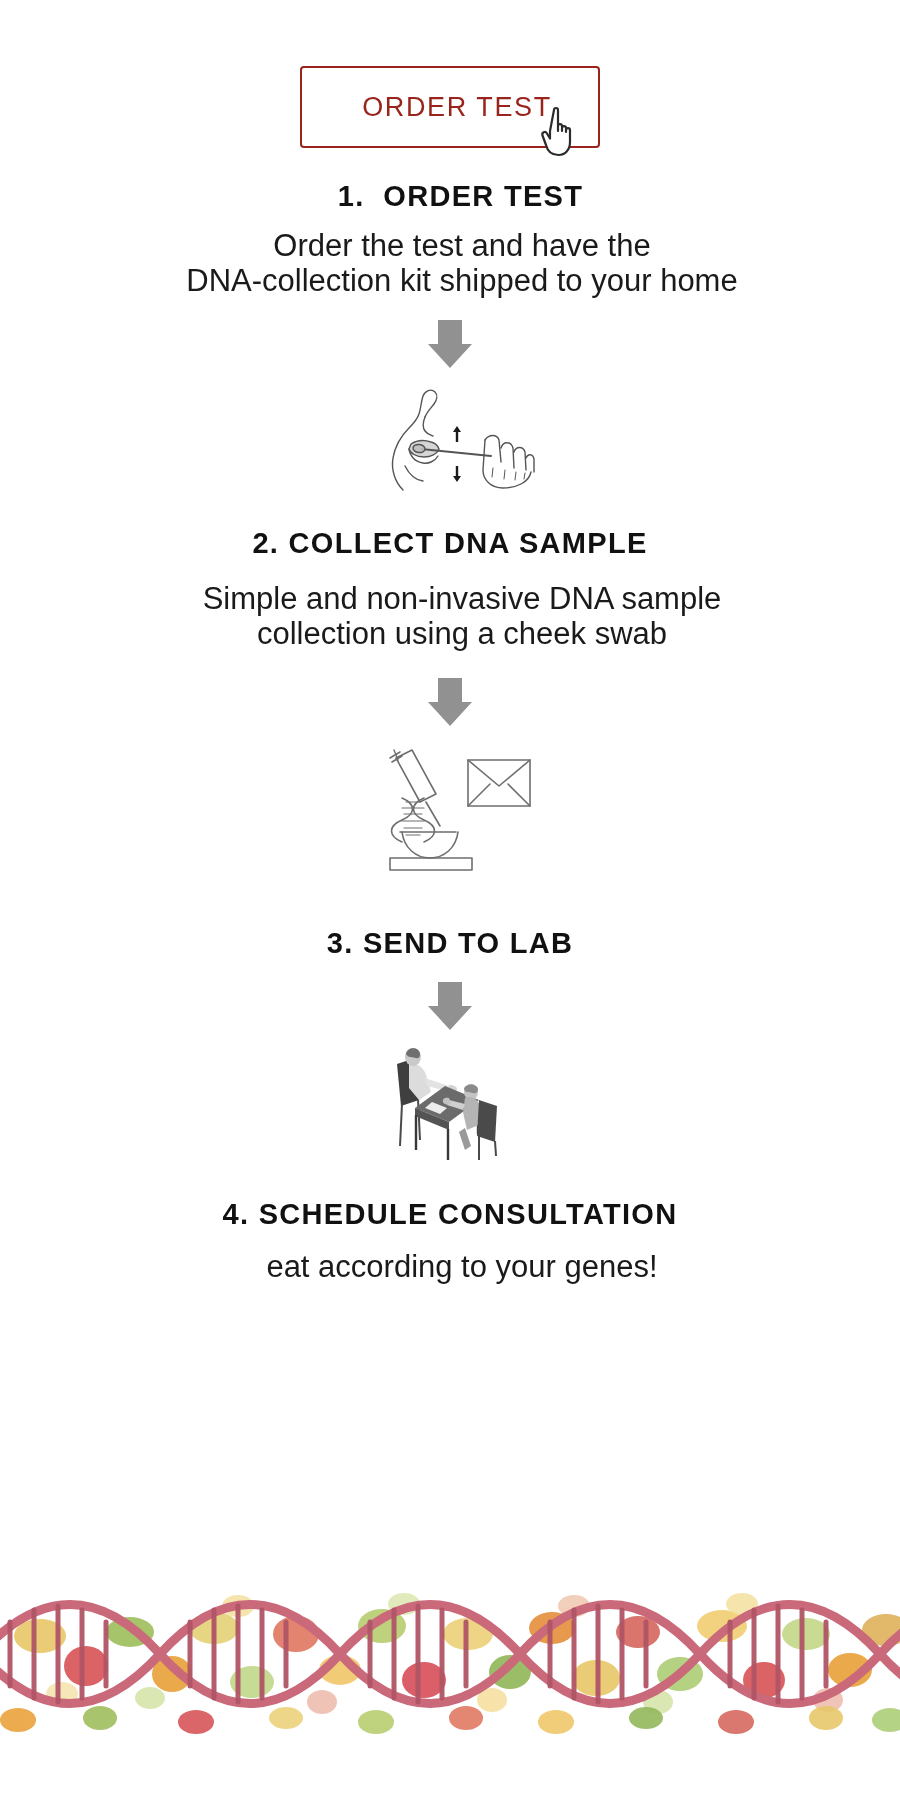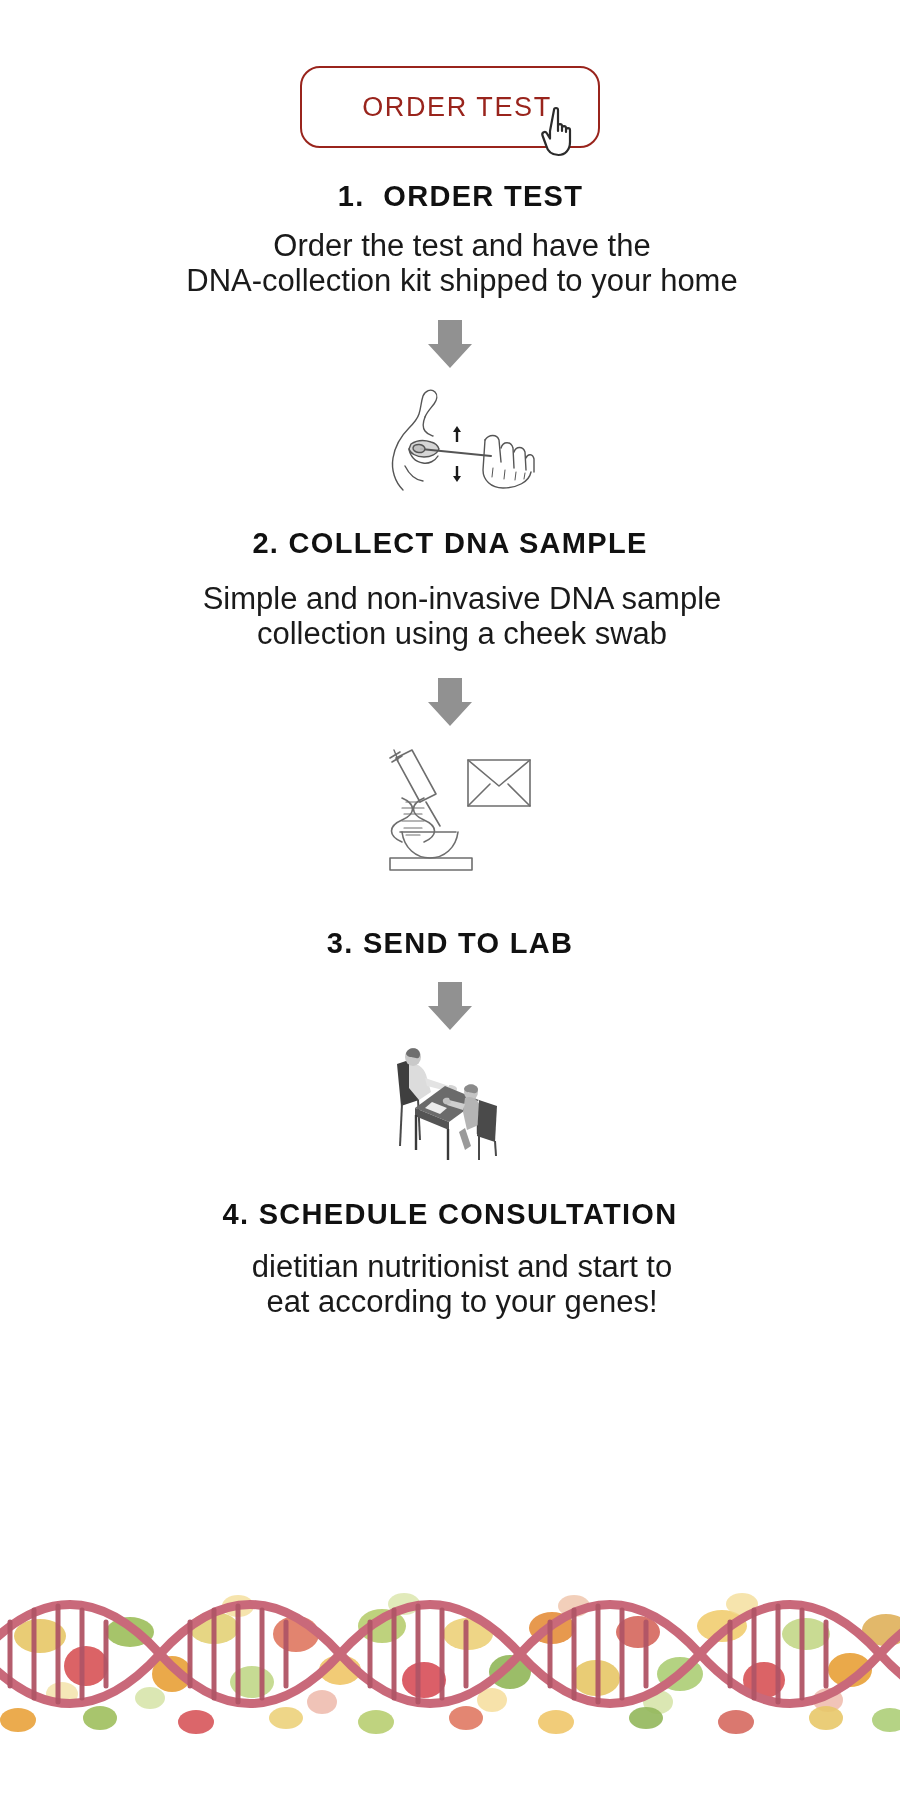--- a/index.html
+++ b/index.html
@@ -35,21 +35,21 @@
     height: 82px;
   }
   .cta-button {
     position: absolute;
     left: 0;
     top: 0;
     width: 300px;
     height: 82px;
     box-sizing: border-box;
     border: 2px solid #99241c;
-    border-radius: 20px;
+    border-radius: 4px;
     background: #ffffff;
     display: flex;
     align-items: center;
     justify-content: center;
     cursor: pointer;
     padding-left: 14px;
   }
   .cta-label {
     color: #99241c;
     font-size: 27px;
@@ -287,21 +287,20 @@
     <path d="M104 58 L122 64 L120 100 L102 94 Z" fill="#4a4a4a"></path>
 
     <g stroke="#4a4a4a" stroke-width="2" fill="none">
       <path d="M104 93 L104 118"></path>
       <path d="M120 99 L121 114"></path>
     </g>
   </svg>
 
   <div class="step-title s4-title">4. SCHEDULE CONSULTATION</div>
   <div class="step-body s4-body">
-    <span>dietitian nutritionist and start to</span>
     <span>eat according to your genes!</span>
   </div>
 
   <div class="dna-band">
     <svg viewBox="0 0 900 230" width="900" height="230" preserveAspectRatio="none">
       <defs>
         <clipPath id="bandclip">
             <rect x="0" y="0" width="900" height="230"></rect>
           </clipPath>
       </defs>

